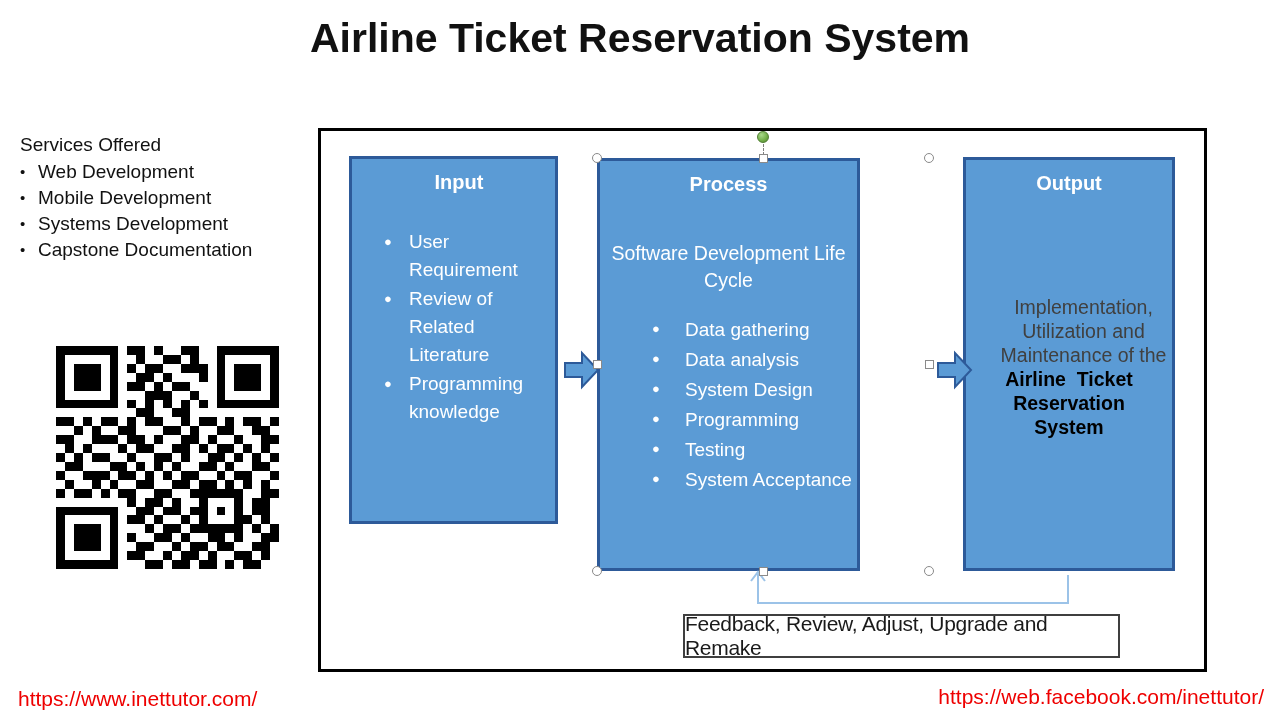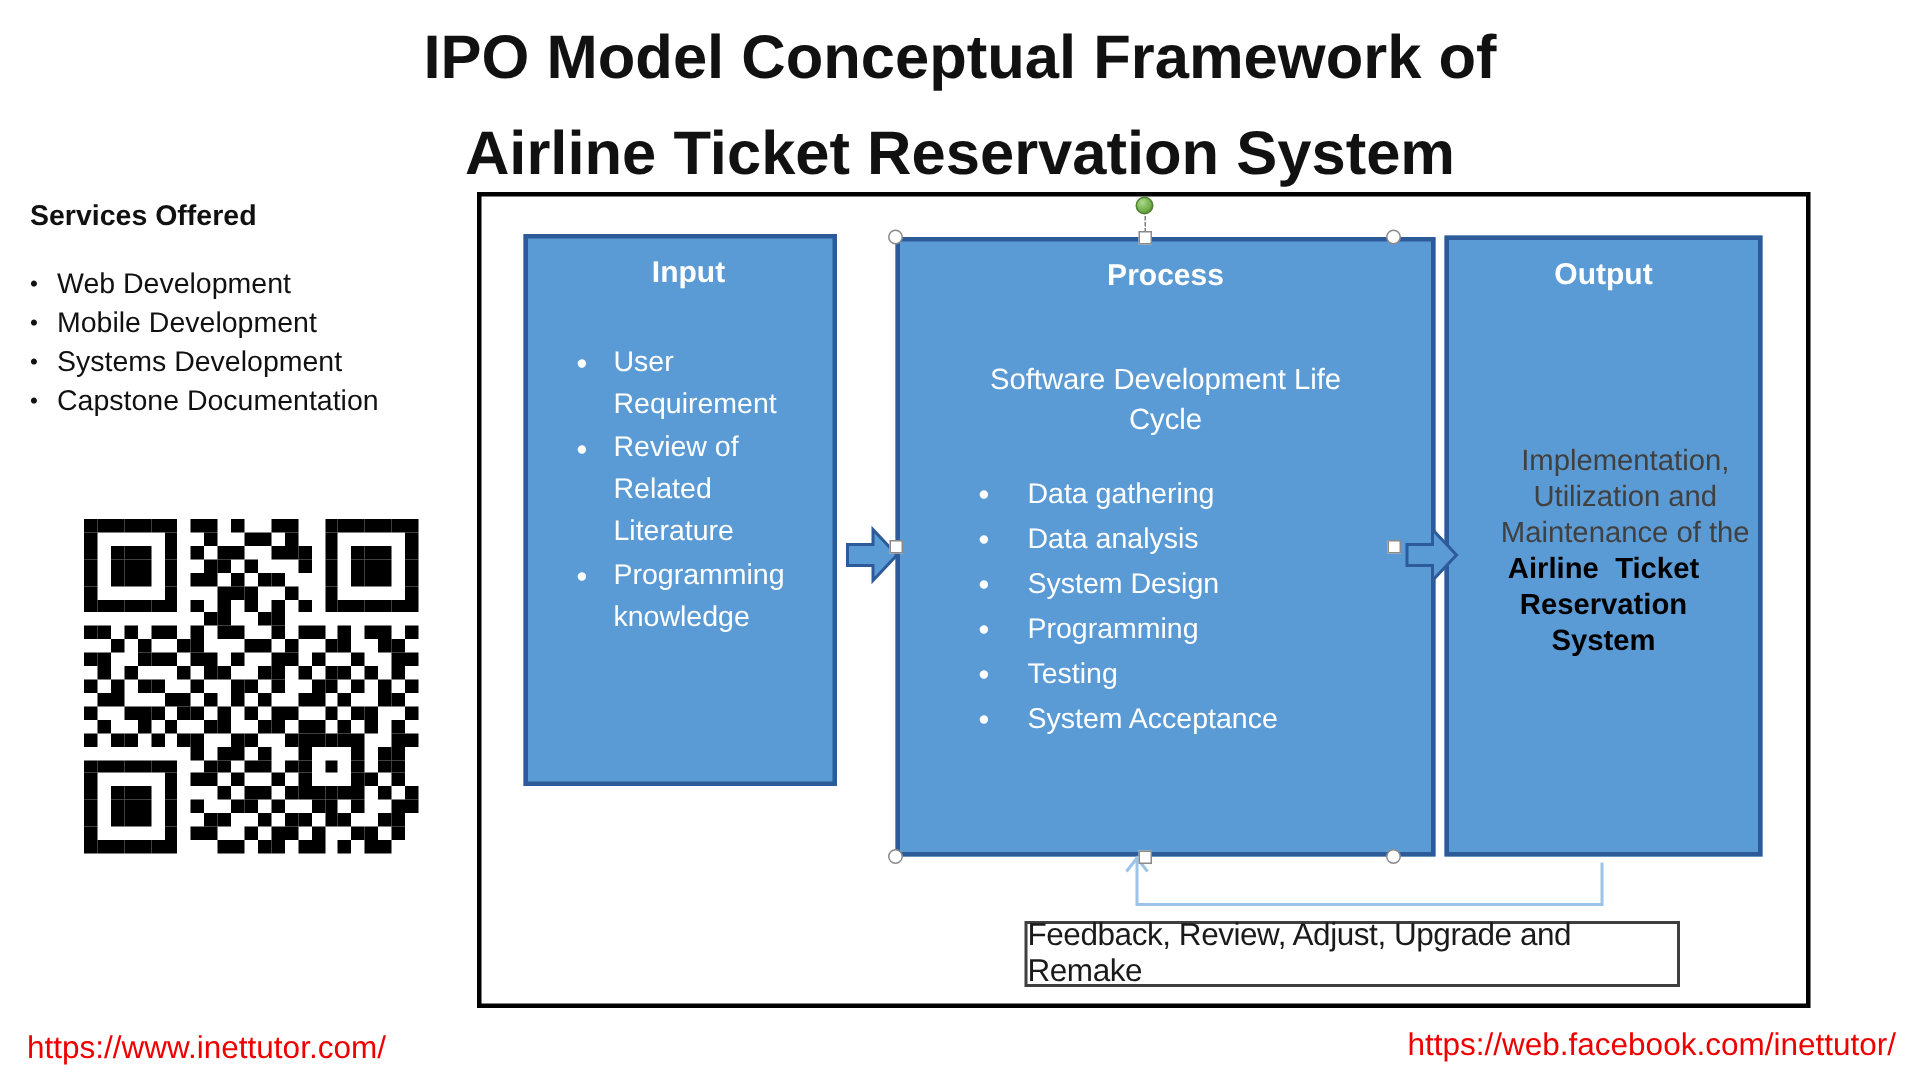--- a/index.html
+++ b/index.html
@@ -5,39 +5,39 @@
   html,body{margin:0;padding:0;background:#fff;}
   .stage{position:relative;width:1280px;height:720px;background:#ffffff;overflow:hidden;
          font-family:"Liberation Sans", sans-serif;}
 
   
   .title{position:absolute;left:0;top:6px;width:1280px;text-align:center;
          font-size:41px;font-weight:700;color:#111;line-height:64px;letter-spacing:0px;}
 
   
   .services{position:absolute;left:20px;top:134px;width:290px;color:#111;}
-  .services-heading{font-size:19px;font-weight:700;margin-bottom:21px;}
+  .services-heading{font-size:19px;font-weight:400;margin-bottom:3px;}
   .services ul{list-style:none;margin:0;padding:0;}
   .services li{display:flex;font-size:19px;line-height:26px;}
   .services .blt{width:18px;font-size:15px;line-height:26px;}
 
   
   .qr{position:absolute;left:56px;top:346px;width:223px;height:223px;
       display:grid;grid-template-columns:repeat(25,1fr);grid-template-rows:repeat(25,1fr);
       background:#fff;}
   .qr .on{background:#000;}
 
   
   .frame{position:absolute;left:318px;top:128px;width:883px;height:538px;
          border:3px solid #000;background:#fff;}
 
   
   .box{position:absolute;background:#5b9bd5;border:3px solid #2d5a99;color:#fff;box-sizing:border-box;}
   .box-input{left:349px;top:156px;width:209px;height:368px;padding-left:11px;}
-  .box-process{left:597px;top:158px;width:360px;height:413px;}
+  .box-process{left:597px;top:158px;width:263px;height:413px;}
   .box-output{left:963px;top:157px;width:212px;height:414px;}
   .box-title{text-align:center;font-size:20px;font-weight:700;margin-top:12px;}
 
   .box ul{list-style:none;margin:0;padding:0;}
   .box li{display:flex;font-size:19px;line-height:28px;margin-bottom:1px;}
   .box .blt{font-size:13px;line-height:28px;}
   .box-input ul{margin-top:34px;margin-left:21px;}
   .box-input .blt{width:25px;}
   .box-input li span:last-child{white-space:pre-line;}
   .box-process .subtitle{margin-top:44px;text-align:center;font-size:19.5px;line-height:27px;white-space:pre-line;}
@@ -70,21 +70,20 @@
   .url{position:absolute;font-size:21px;font-weight:400;color:#ee0000;text-decoration:none;}
   .url-left{left:18px;top:687px;}
   .url-right{right:16px;top:685px;}
 </style>
 </head>
 <body>
 
 <div class="stage">
 
   <div class="title">
-    <div>IPO Model Conceptual Framework of</div>
     <div>Airline Ticket Reservation System</div>
   </div>
 
   <div class="services">
     <div class="services-heading">Services Offered</div>
     <ul>
       <li>
           <span class="blt">•</span>
           <span>Web Development</span>
         </li>

